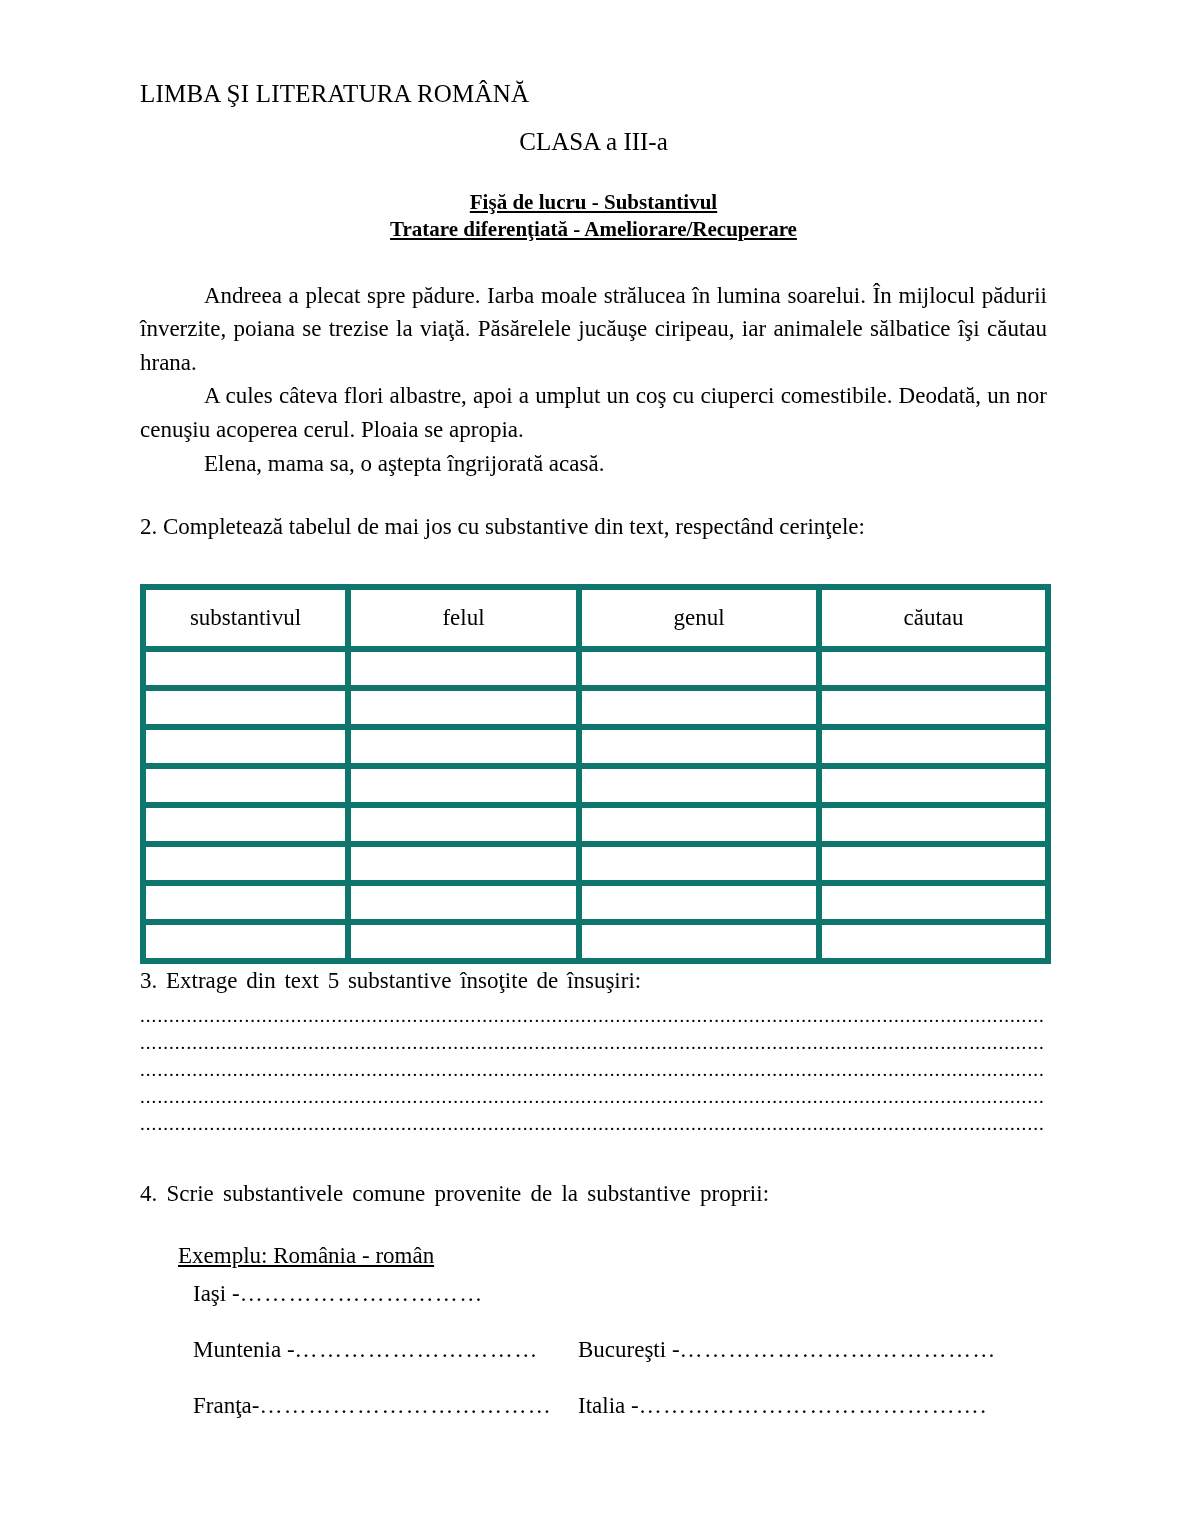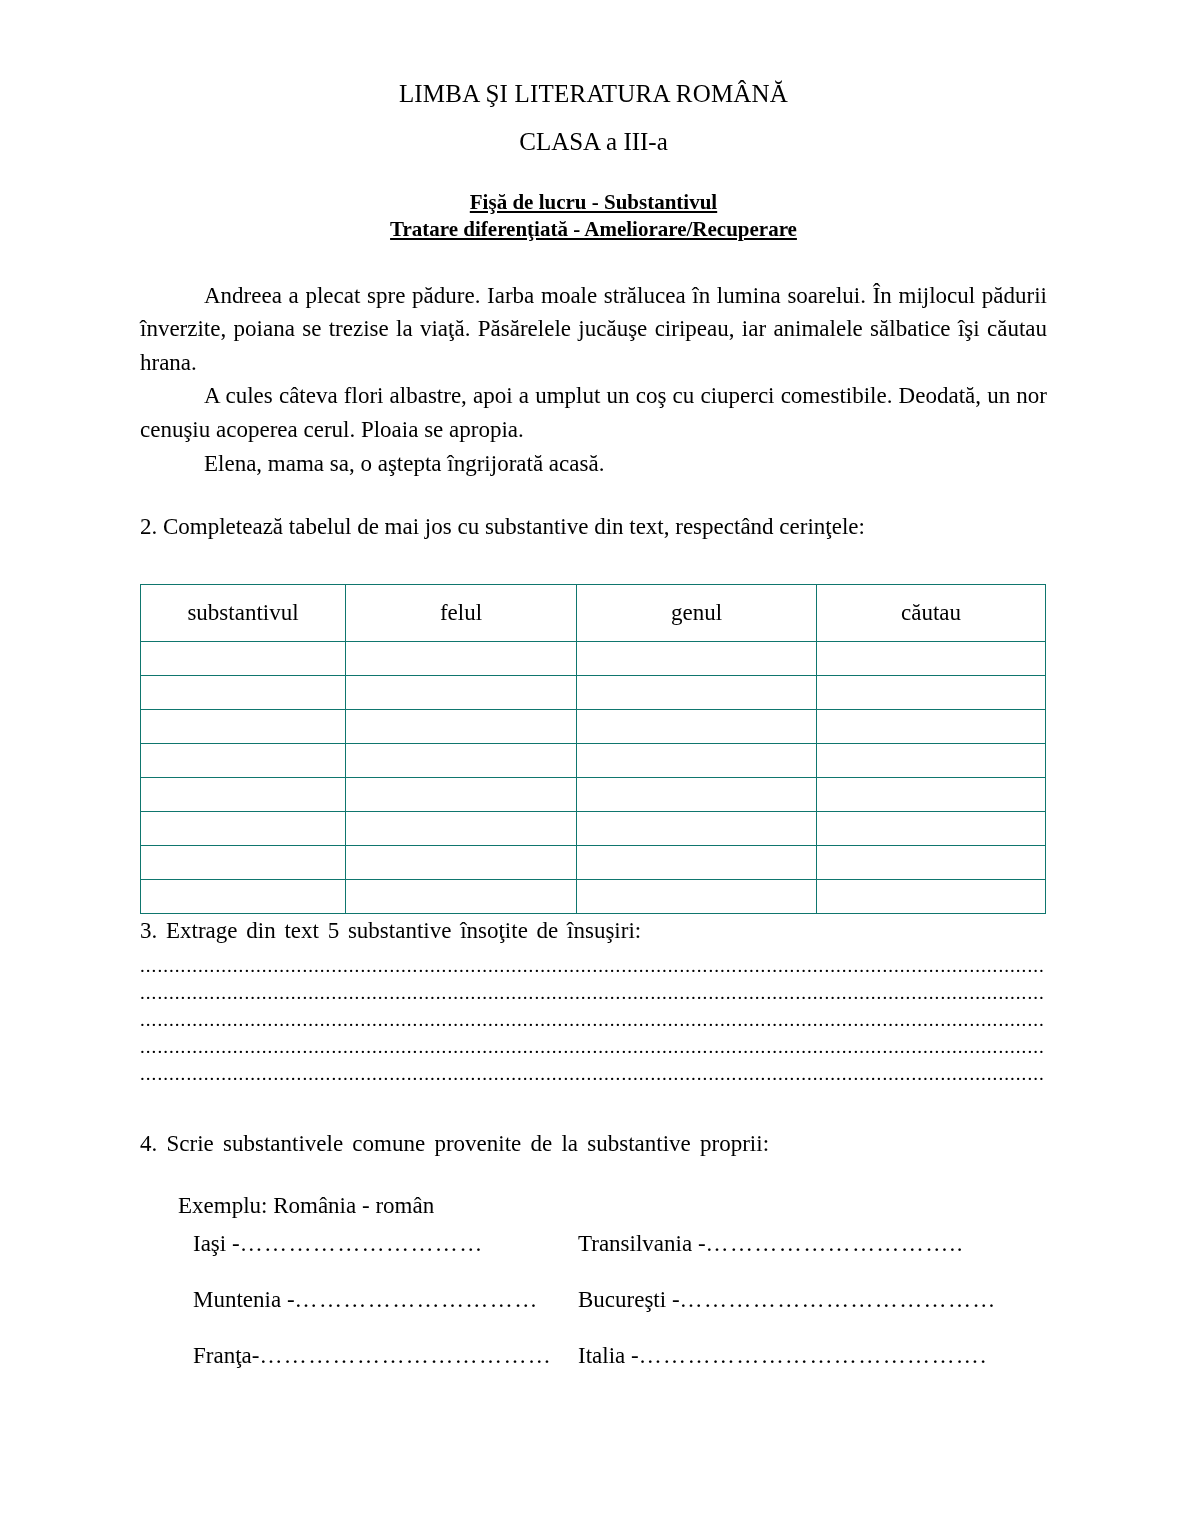--- a/index.html
+++ b/index.html
@@ -19,21 +19,21 @@
   .page {
     position: relative;
     width: 1187px;
     height: 1536px;
     box-sizing: border-box;
     padding: 0 140px 0 140px;
   }
 
   
   .title-main {
-    text-align: center;
+    text-align: left;
     font-size: 25px;
     letter-spacing: 0.2px;
     margin-top: 80px;
     line-height: 1.1;
   }
   .title-sub {
     text-align: center;
     font-size: 25px;
     margin-top: 20px;
     line-height: 1.1;
@@ -79,21 +79,21 @@
 
   
   .tbl-wrap { margin-top: 42px; }
   table.fill-table {
     border-collapse: collapse;
     width: 905px;
     table-layout: fixed;
   }
   table.fill-table td,
   table.fill-table th {
-    border: 1px solid #0f766e;
+    border: 6px solid #0f766e;
     padding: 0;
     font-weight: normal;
   }
   table.fill-table th {
     height: 56px;
     font-size: 23px;
     text-align: center;
     vertical-align: middle;
   }
   table.fill-table td.blank {
@@ -116,20 +116,21 @@
     overflow: hidden;
     color: #000;
   }
 
   
   .ex4-block { margin-top: 34px; }
   .ex4-example {
     font-size: 23px;
     margin-left: 38px;
     margin-bottom: 12px;
+    text-decoration: underline;
   }
   .pair-row {
     display: flex;
     margin-left: 53px;
     font-size: 23px;
     height: 56px;
     align-items: flex-start;
   }
   .pair-cell {
     display: flex;
@@ -251,24 +252,20 @@
   <div class="prompt prompt-ex4" style="margin-top:42px;">4. Scrie substantivele comune  provenite  de  la  substantive  proprii:</div>
 
   <div class="ex4-block">
     <div class="ex4-example">Exemplu: România -  român</div>
     <div id="pair-rows">
         <div class="pair-row">
           <div class="pair-cell left">
             <span class="pair-label">Iaşi  - </span>
             <span class="pair-dots">…………………………</span>
           </div>
-          <div class="pair-cell right">
-            <span class="pair-label">Transilvania - </span>
-            <span class="pair-dots">…………………………..</span>
-          </div>
         </div>
         <div class="pair-row">
           <div class="pair-cell left">
             <span class="pair-label">Muntenia - </span>
             <span class="pair-dots">…………………………</span>
           </div>
           <div class="pair-cell right">
             <span class="pair-label">Bucureşti - </span>
             <span class="pair-dots">…………………………………</span>
           </div>

